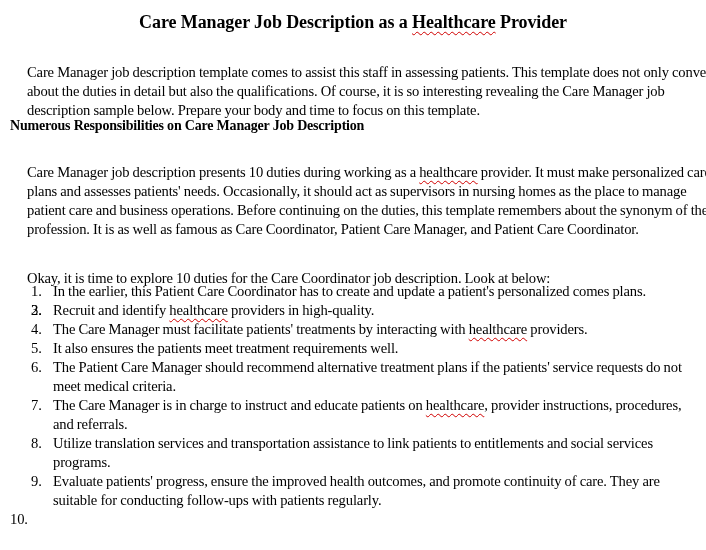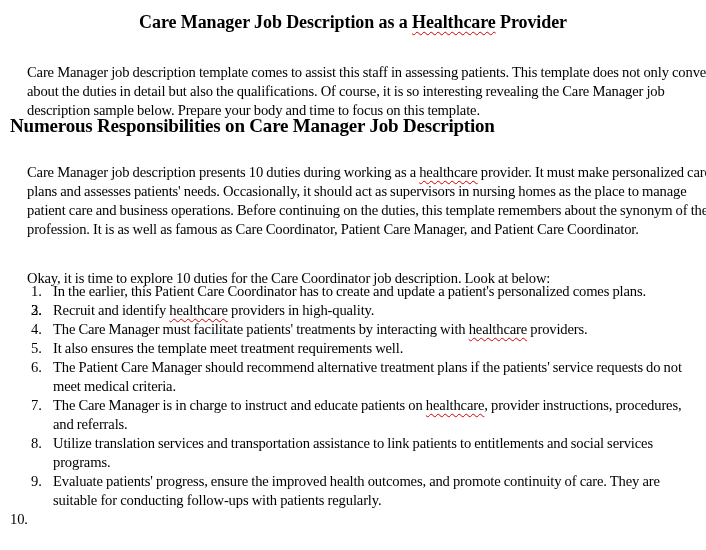--- a/index.html
+++ b/index.html
@@ -16,21 +16,21 @@
       position: absolute; left: 0; top: 10px; width: 706px;
       text-align: center; font-weight: bold; font-size: 18px; line-height: 24px;
       letter-spacing: -0.1px;
     }
     .para {
       position: absolute; left: 10px; width: 690px; margin: 17px;
       letter-spacing: -0.15px; word-spacing: -0.3px;
     }
     .heading {
       position: absolute; left: 10px; top: 116px; margin: 0;
-      font-weight: bold; font-size: 19px; letter-spacing: -0.2px;
+      font-weight: bold; font-size: 14px; letter-spacing: -0.2px;
     }
     .list { position: absolute; left: 0; top: 282px; width: 706px; margin: 0; padding: 0; list-style: none; }
     .list li {
       position: relative; padding-left: 53px; width: 635px;
       letter-spacing: -0.15px; word-spacing: -0.3px;
     }
     .list li .num { position: absolute; left: 31px; top: 0; }
     .list li.ten .num { left: 10px; }
     .list li.ten { }
     .spell {
@@ -52,21 +52,21 @@
 
   <p class="para" style="top:146px"><span>Care Manager job description presents 10 duties during working as a </span><span class="spell">healthcare</span><span> provider.  It must make personalized care plans and assesses patients' needs. Occasionally, it should act as supervisors in nursing homes as the place to manage patient care and business operations. Before continuing on the duties, this template remembers about the synonym of the profession. It is as well as famous as Care Coordinator, Patient Care Manager, and Patient Care Coordinator.</span></p>
 
   <p class="para" style="top:252px">Okay, it is time to explore 10 duties for the Care Coordinator job description. Look at below:</p>
 
   <ol class="list">
     <li><span class="num">1.</span><span>In the earlier, this Patient Care Coordinator has to create and update a patient's personalized comes plans.</span></li>
     <li><span class="num">2.</span></li>
     <li><span class="num">3.</span><span>Recruit and identify </span><span class="spell">healthcare</span><span> providers in high-quality.</span></li>
     <li><span class="num">4.</span><span>The Care Manager must facilitate patients' treatments by interacting with </span><span class="spell">healthcare</span><span> providers.</span></li>
-    <li><span class="num">5.</span><span>It also ensures the template meet treatment requirements well.</span></li>
+    <li><span class="num">5.</span><span>It also ensures the patients meet treatment requirements well.</span></li>
     <li><span class="num">6.</span><span>The Patient Care Manager should recommend alternative treatment plans if the patients' service requests do not meet medical criteria.</span></li>
     <li><span class="num">7.</span><span>The Care Manager is in charge to instruct and educate patients on </span><span class="spell">healthcare</span><span>, provider instructions, procedures, and referrals.</span></li>
     <li><span class="num">8.</span><span>Utilize translation services and transportation assistance to link patients to entitlements and social services programs.</span></li>
     <li><span class="num">9.</span><span>Evaluate patients' progress, ensure the improved health outcomes, and promote continuity of care. They are suitable for conducting follow-ups with patients regularly.</span></li>
     <li class="ten"><span class="num">10.</span></li>
   </ol>
 
 </div>
 
 </body></html>

